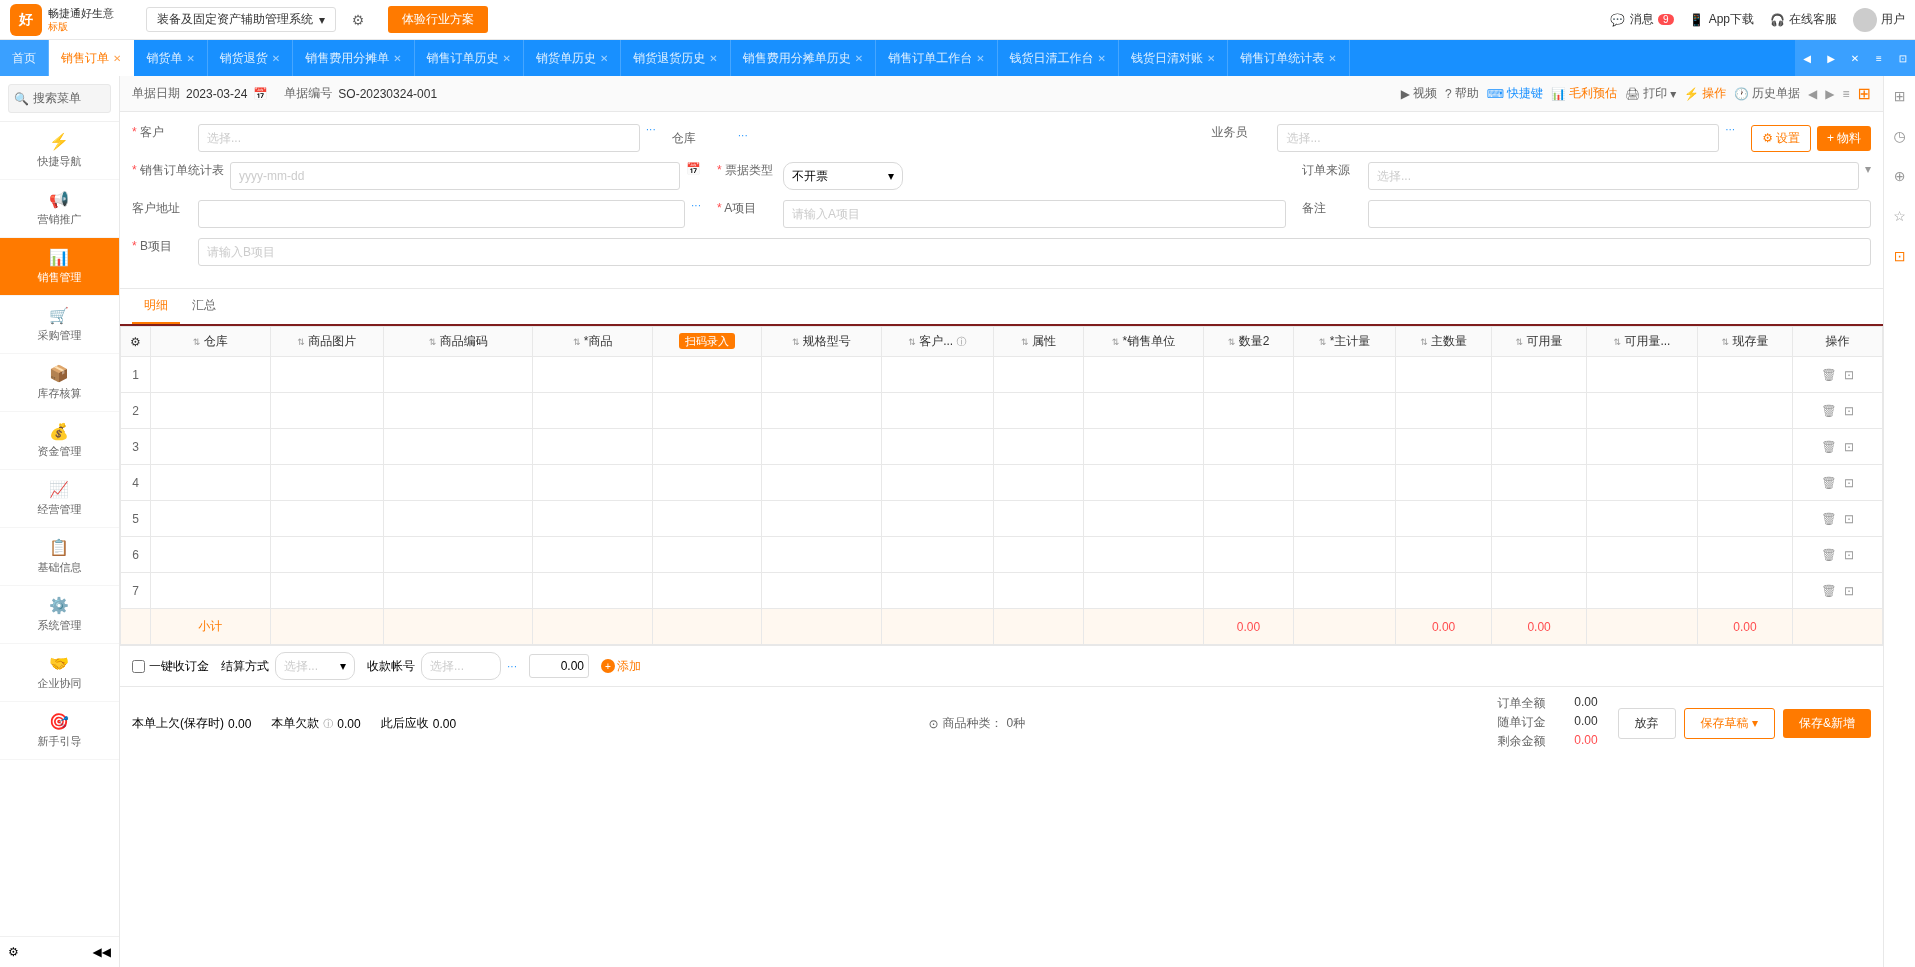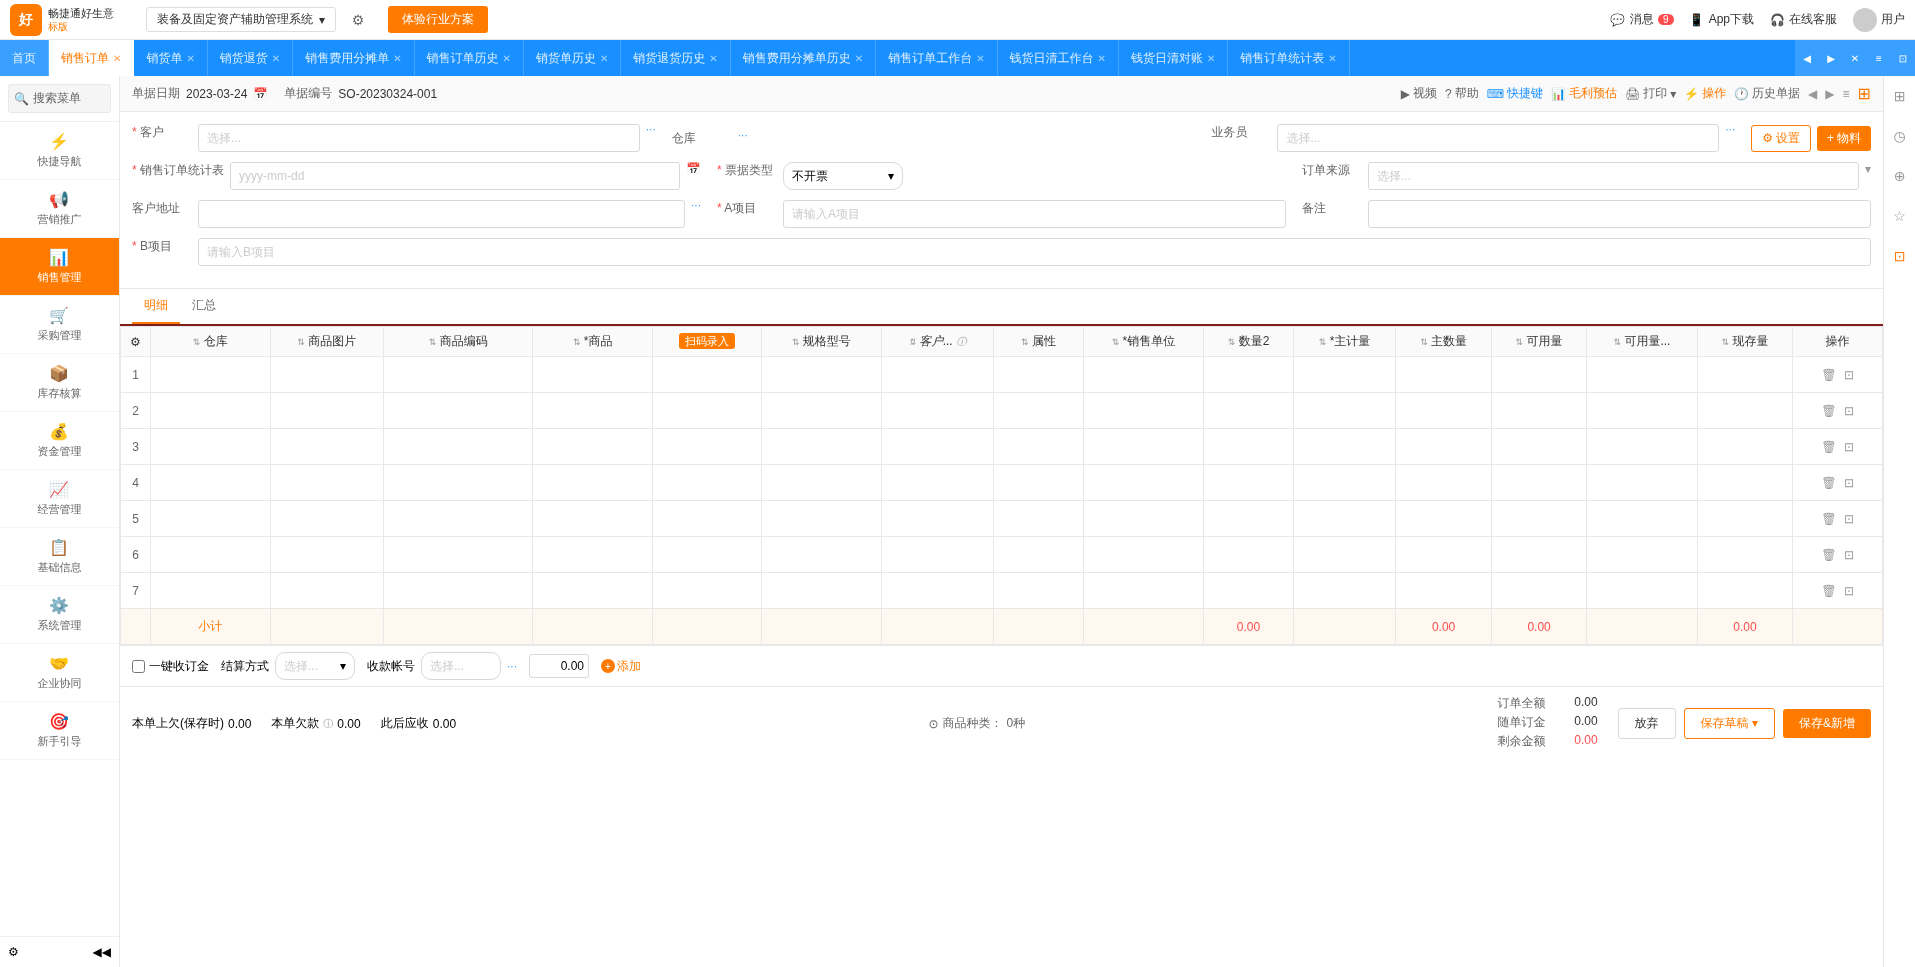--- a/index.html
+++ b/index.html
@@ -355,21 +355,21 @@
       padding: 2px 6px;
       border-radius: 3px;
       font-size: 11px;
     }
     .col-settings { width: 30px; }
     .col-warehouse { min-width: 80px; }
     .col-img { min-width: 60px; }
     .col-code { min-width: 100px; }
     .col-name { min-width: 80px; }
     .col-spec { min-width: 80px; }
-    .col-cust { min-width: 60px; font-style: italic; }
+    .col-cust { min-width: 60px; }
     .col-attr { min-width: 60px; }
     .col-unit { min-width: 70px; }
     .col-qty { min-width: 60px; }
     .col-main-unit { min-width: 60px; }
     .col-main-qty { min-width: 60px; }
     .col-avail { min-width: 60px; }
     .col-avail2 { min-width: 60px; }
     .col-stock { min-width: 60px; }
     .col-ops { min-width: 60px; }
 

